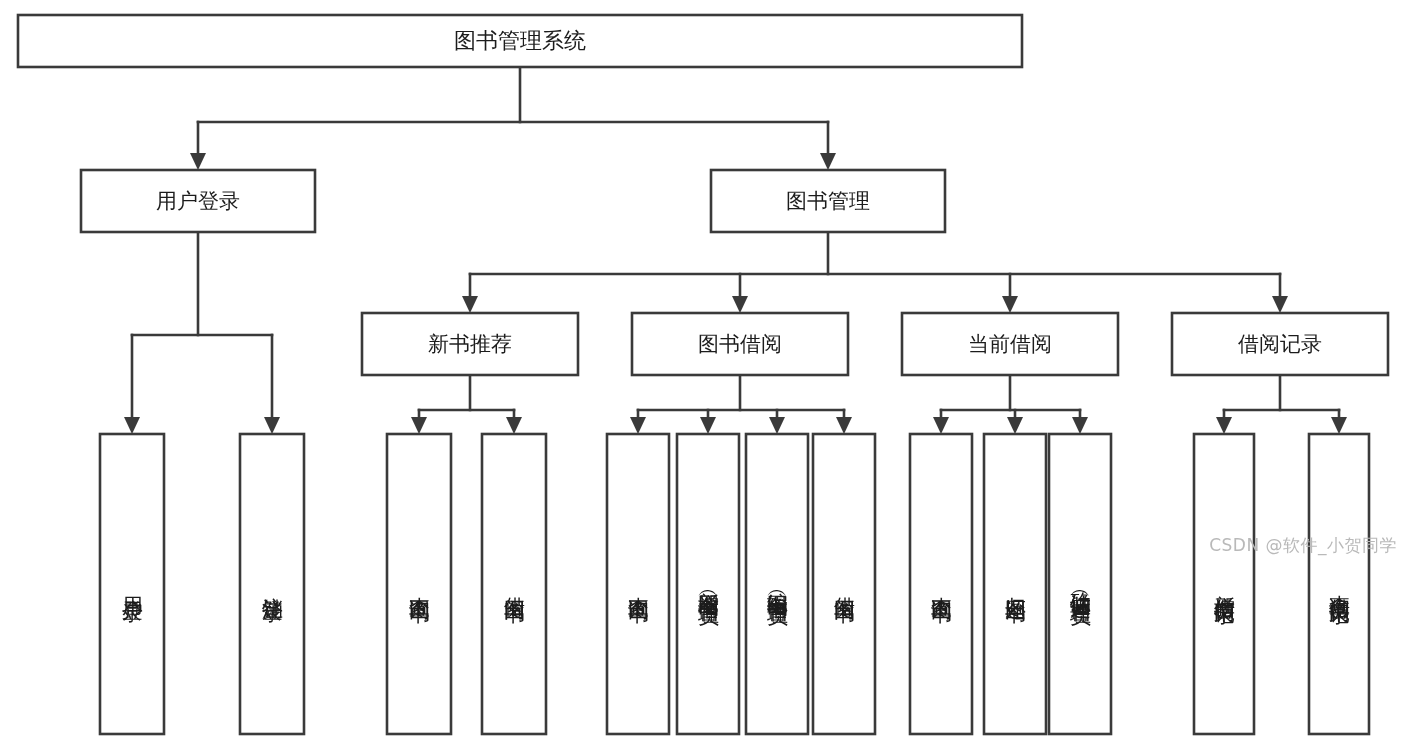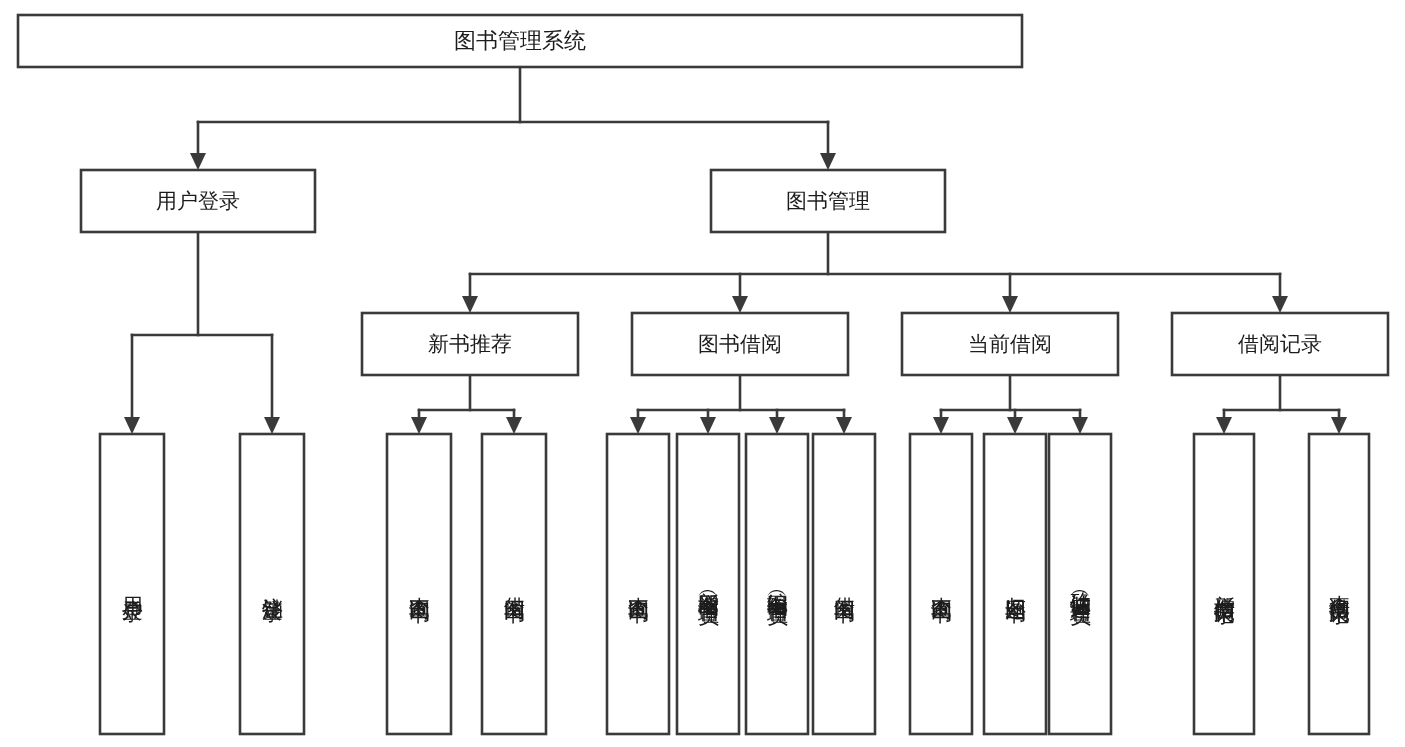--- a/index.html
+++ b/index.html
@@ -225,13 +225,14 @@
       <div class="vlabel" style="left: 677px; top: 434px; width: 62px; height: 300px;">新增图书（管理员）</div>
       <div class="vlabel" style="left: 746px; top: 434px; width: 62px; height: 300px;">编辑图书（管理员）</div>
       <div class="vlabel" style="left: 813px; top: 434px; width: 62px; height: 300px;">借阅图书</div>
       <div class="vlabel" style="left: 910px; top: 434px; width: 62px; height: 300px;">查询图书</div>
       <div class="vlabel" style="left: 984px; top: 434px; width: 62px; height: 300px;">归还图书</div>
       <div class="vlabel" style="left: 1049px; top: 434px; width: 62px; height: 300px;">确认归还（管理员）</div>
       <div class="vlabel" style="left: 1194px; top: 434px; width: 60px; height: 300px;">新增借阅记录</div>
       <div class="vlabel" style="left: 1309px; top: 434px; width: 60px; height: 300px;">查询借阅记录</div>
     </div>
 
+  <div class="watermark">CSDN @软件_小贺同学</div>
 </div>
 
 </body></html>

